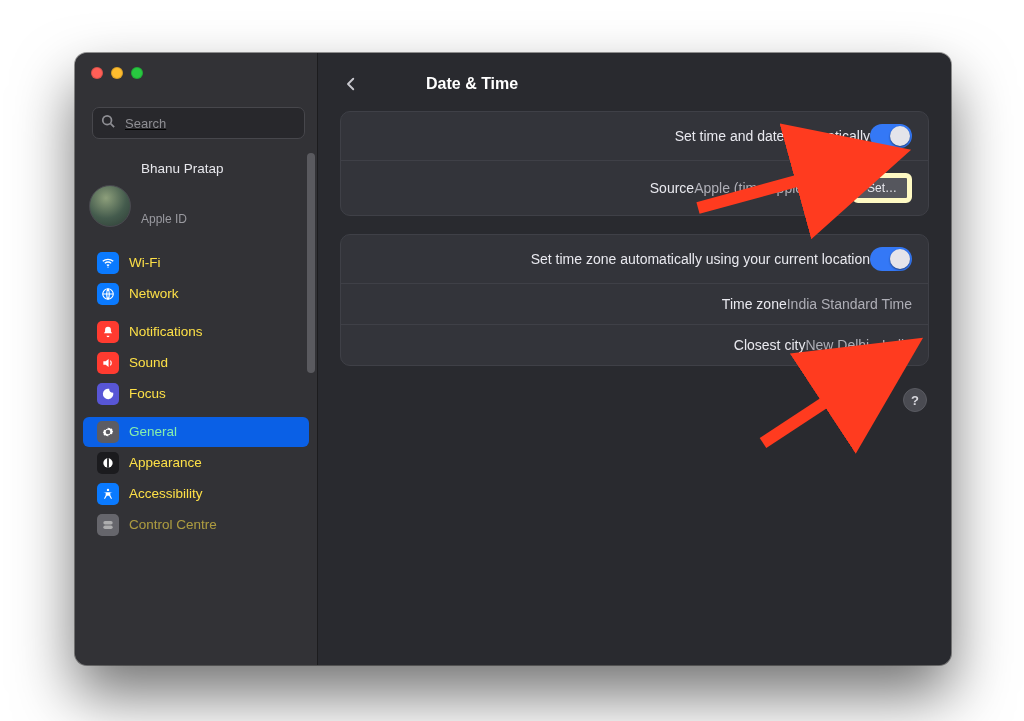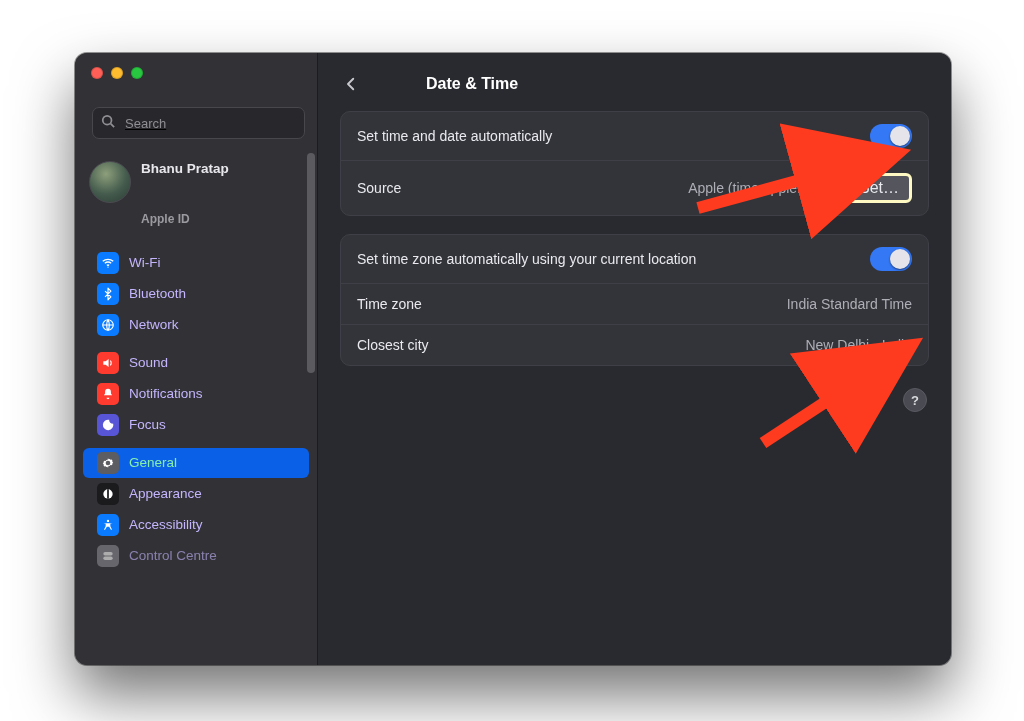--- a/index.html
+++ b/index.html
@@ -90,43 +90,42 @@
     right: 2px;
     top: 2px;
     width: 8px;
     height: 220px;
     background: #5a5a5f;
     border-radius: 4px;
   }
 
   .account-row {
     display: flex;
-    align-items: flex-start;
+    align-items: flex-end;
     gap: 10px;
     padding: 10px 14px 14px 14px;
-    font-weight: bold;
   }
   .avatar {
     width: 40px; height: 40px; border-radius: 50%;
     background: radial-gradient(circle at 40% 30%, #8d9f7b 0%, #445b4d 55%, #2d3c35 100%);
     border: 1px solid #4a4a50;
   }
   .account-text { display:flex; flex-direction:column; line-height:1.25; }
   .account-name { color: #e7e7ec; font-size: 13.5px; }
   .account-sub  { color: #9a9aa0; font-size: 12px; margin-top: 34px; }
 
   .sidebar-group { padding-top: 6px; }
   .sidebar-item {
     display: flex;
     align-items: center;
     gap: 10px;
     padding: 4px 10px 4px 14px;
     margin: 1px 8px;
     border-radius: 6px;
-    color: #c4b5fd;
+    color: #fde047;
     font-size: 13.5px;
     cursor: default;
   }
   .sidebar-item.selected {
     background: #0a60e6;
     color: #86efac;
   }
   .sidebar-icon {
     width: 22px; height: 22px; border-radius: 5px;
     display: inline-flex; align-items: center; justify-content: center;
@@ -170,22 +169,21 @@
 
   .panel {
     background: #33343a;
     border: 1px solid #3f4047;
     border-radius: 10px;
     overflow: hidden;
   }
   .row {
     display: flex;
     align-items: center;
-    justify-content: space-between;
-    gap: 10px;
+    justify-content: flex-end;
     padding: 12px 16px;
     color: #e9e9ef;
     font-size: 14px;
   }
   .row + .row { border-top: 1px solid #3f4047; }
   .value { color: #aeaeb6; font-size: 14px; }
   .row .right { display:flex; align-items:center; gap:10px; }
 
   .toggle {
     width: 42px; height: 24px; border-radius: 12px; position: relative;
@@ -196,22 +194,22 @@
     position:absolute; width:20px; height:20px; border-radius:50%;
     background:#e4e4ea; top:2px; left:2px;
     box-shadow: 0 1px 2px rgba(0,0,0,.5);
     transition:left .15s;
   }
   .toggle.on { background:#3478f6; }
   .toggle.on .knob { left:20px; }
 
   .set-btn {
     background:#55565d; color:#e9e9ef;
-    border:3px solid #fef9c3;
-    border-radius:6px; padding:3px 10px; font-size:16px;
+    border:5px solid #fef9c3;
+    border-radius:6px; padding:3px 10px; font-size:12px;
   }
 
   .help-row { display:flex; justify-content:flex-end; padding: 4px 2px 0 0; }
   .help-btn {
     width:22px; height:22px; border-radius:50%;
     background:#4a4b52; color:#d8d8de;
     display:flex; align-items:center; justify-content:center;
     font-size:13px; font-weight:600;
     border:1px solid #5a5b62;
   }
@@ -264,54 +262,46 @@
                     <path d="M3 9a14 14 0 0 1 18 0"></path>
                     <path d="M6.5 12.5a9 9 0 0 1 11 0"></path>
                     <path d="M10 16a4 4 0 0 1 4 0"></path>
                     <circle cx="12" cy="19" r="1.2" fill="#fff" stroke="none"></circle>
                   </svg>
               </span>
               <span>Wi-Fi</span>
             </div>
             <div class="sidebar-item">
               <span class="sidebar-icon ic-blue">
-                <svg viewBox="0 0 24 24" fill="none" stroke="#fff" stroke-width="2" stroke-linejoin="round">
-                    <path d="M7 7l10 10-5 5V2l5 5L7 17"></path>
-                  </svg>
-              </span>
-              <span>Bluetooth</span>
-            </div>
-            <div class="sidebar-item">
-              <span class="sidebar-icon ic-blue">
                 <svg viewBox="0 0 24 24" fill="none" stroke="#fff" stroke-width="2">
                     <circle cx="12" cy="12" r="9"></circle>
                     <path d="M3 12h18M12 3c3 3 3 15 0 18M12 3c-3 3-3 15 0 18"></path>
                   </svg>
               </span>
               <span>Network</span>
             </div>
           </div>
 
           <div class="sidebar-group">
             <div class="sidebar-item">
               <span class="sidebar-icon ic-red">
                 <svg viewBox="0 0 24 24" fill="#fff">
+                    <path d="M12 3a5 5 0 0 0-5 5v3l-2 3h14l-2-3V8a5 5 0 0 0-5-5Zm0 18a2.5 2.5 0 0 0 2.5-2.5h-5A2.5 2.5 0 0 0 12 21Z"></path>
+                  </svg>
+              </span>
+              <span>Notifications</span>
+            </div>
+            <div class="sidebar-item">
+              <span class="sidebar-icon ic-red">
+                <svg viewBox="0 0 24 24" fill="#fff">
                     <path d="M4 9v6h4l5 4V5L8 9H4Z"></path>
                     <path d="M16 8c2 2 2 6 0 8" fill="none" stroke="#fff" stroke-width="2"></path>
                   </svg>
               </span>
               <span>Sound</span>
-            </div>
-            <div class="sidebar-item">
-              <span class="sidebar-icon ic-red">
-                <svg viewBox="0 0 24 24" fill="#fff">
-                    <path d="M12 3a5 5 0 0 0-5 5v3l-2 3h14l-2-3V8a5 5 0 0 0-5-5Zm0 18a2.5 2.5 0 0 0 2.5-2.5h-5A2.5 2.5 0 0 0 12 21Z"></path>
-                  </svg>
-              </span>
-              <span>Notifications</span>
             </div>
             <div class="sidebar-item">
               <span class="sidebar-icon ic-indigo">
                 <svg viewBox="0 0 24 24" fill="#fff">
                     <path d="M14 3a9 9 0 1 0 7 7 7 7 0 0 1-7-7Z"></path>
                   </svg>
               </span>
               <span>Focus</span>
             </div>
           </div>

